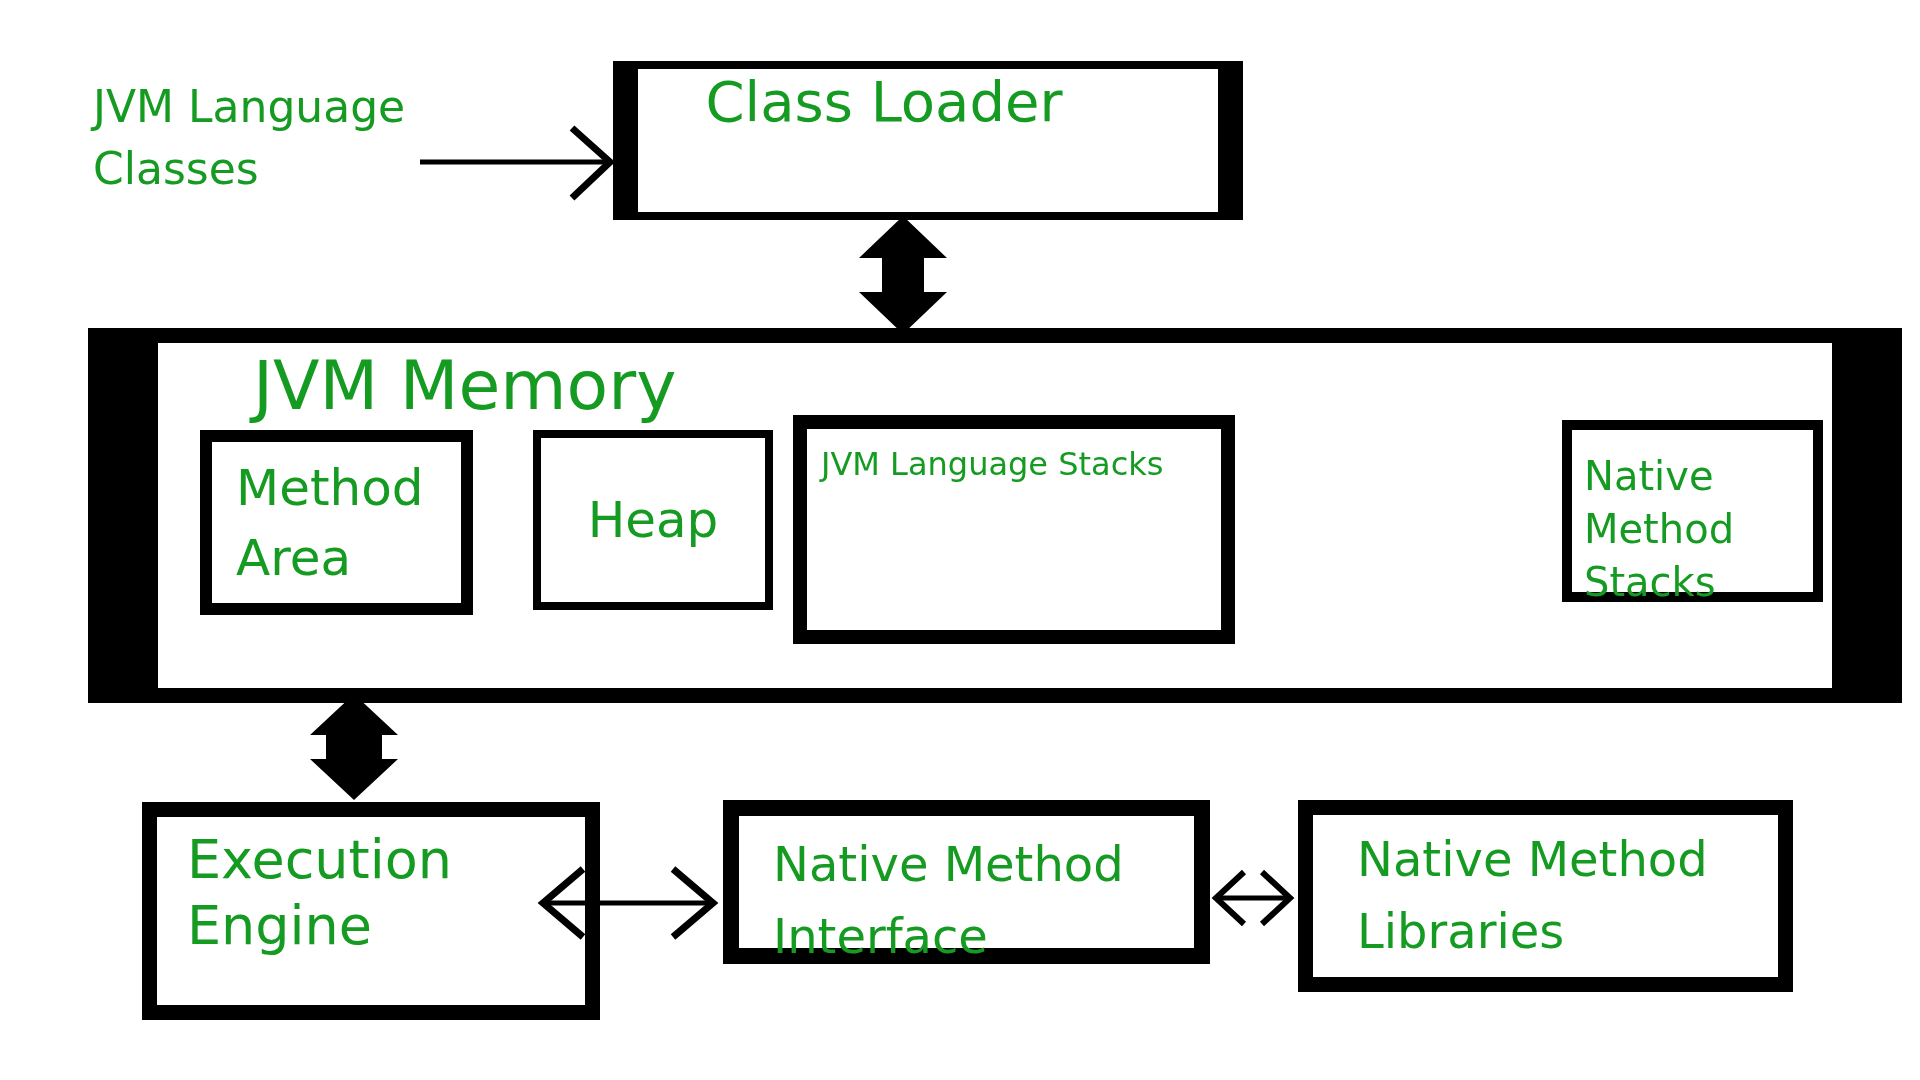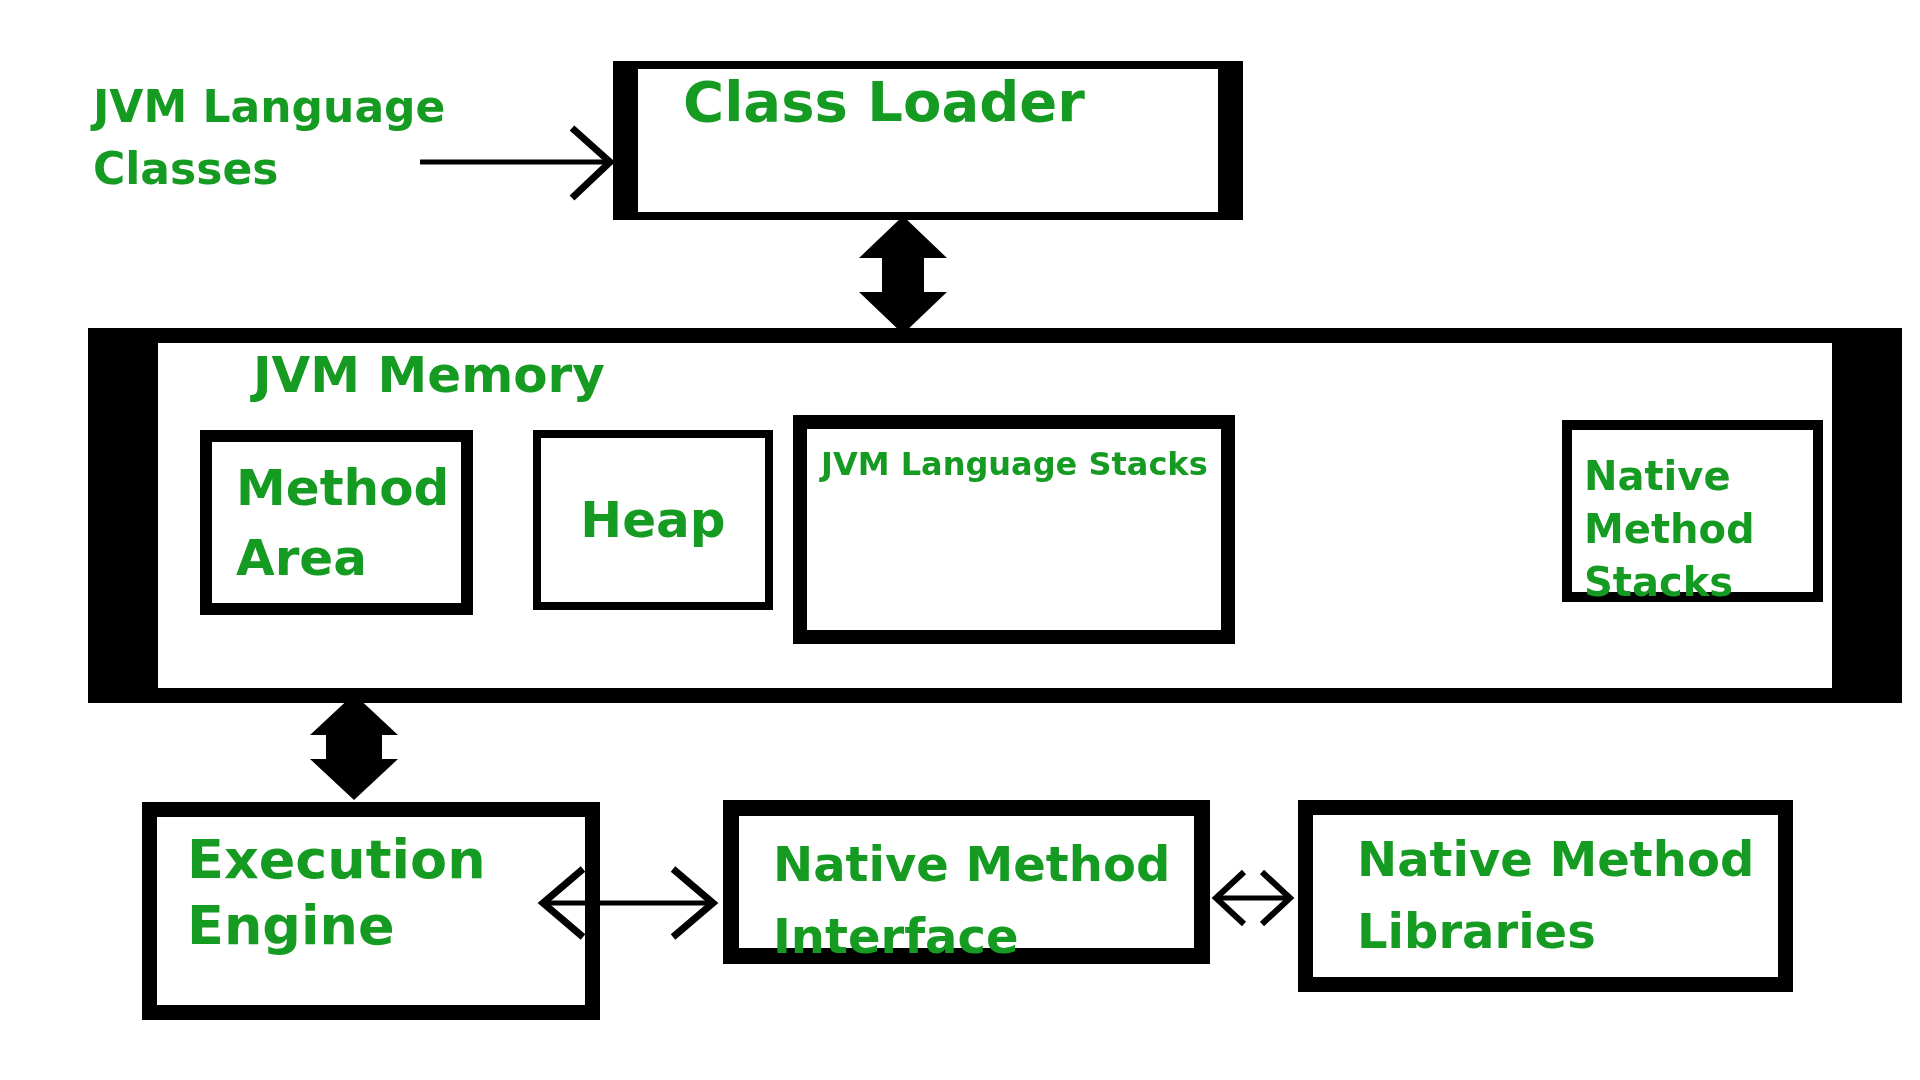--- a/index.html
+++ b/index.html
@@ -6,21 +6,21 @@
     margin: 0;
     padding: 0;
     background: #ffffff;
   }
   #diagram-canvas {
     position: relative;
     width: 1920px;
     height: 1080px;
     background: #ffffff;
     font-family: "DejaVu Sans", "Liberation Sans", sans-serif;
-    font-weight: bold;
+    font-weight: normal;
     color: #169b22;
     overflow: hidden;
   }
   .node {
     position: absolute;
     box-sizing: border-box;
     border-style: solid;
     border-color: #000000;
     background: #ffffff;
     display: flex;
@@ -53,21 +53,21 @@
     align-items: center; justify-content: flex-start;
     padding-right: 88px; font-size: 56px;
   }
 
   #box-jvm-memory {
     left: 88px; top: 328px; width: 1814px; height: 375px;
     border-width: 15px 70px 15px 70px;
   }
   #lbl-jvm-memory {
     left: 253px; top: 346px;
-    font-size: 50px; white-space: nowrap;
+    font-size: 68px; white-space: nowrap;
   }
 
   #box-method-area {
     left: 200px; top: 430px; width: 273px; height: 185px;
     border-width: 12px;
     justify-content: center; padding-left: 24px;
     font-size: 50px; line-height: 70px;
   }
   #box-heap {
     left: 533px; top: 430px; width: 240px; height: 180px;

